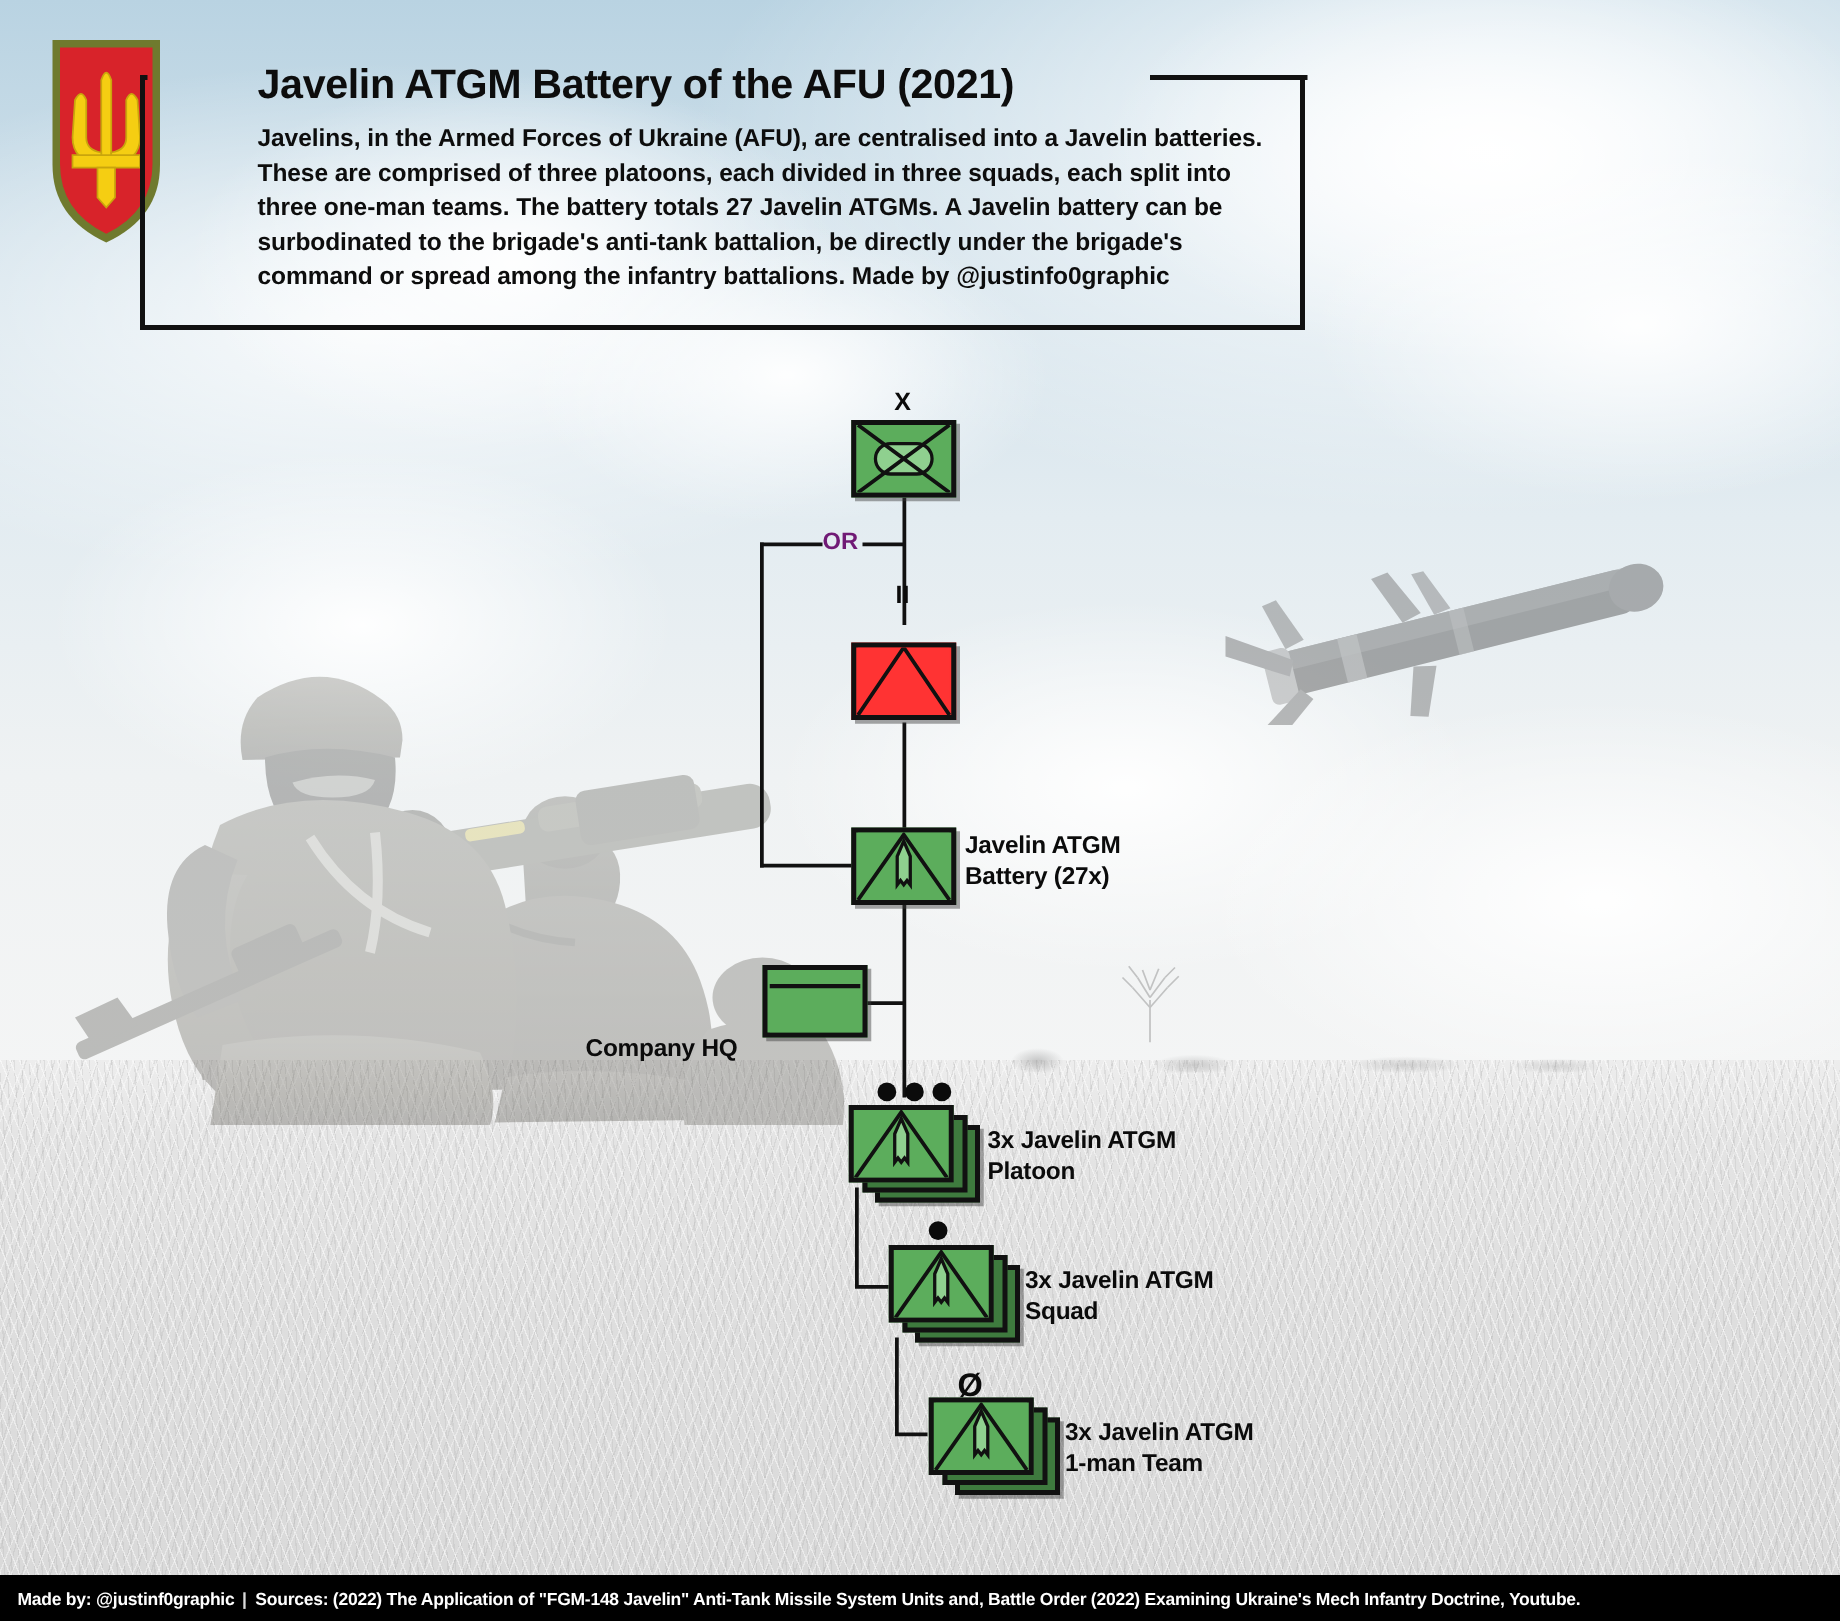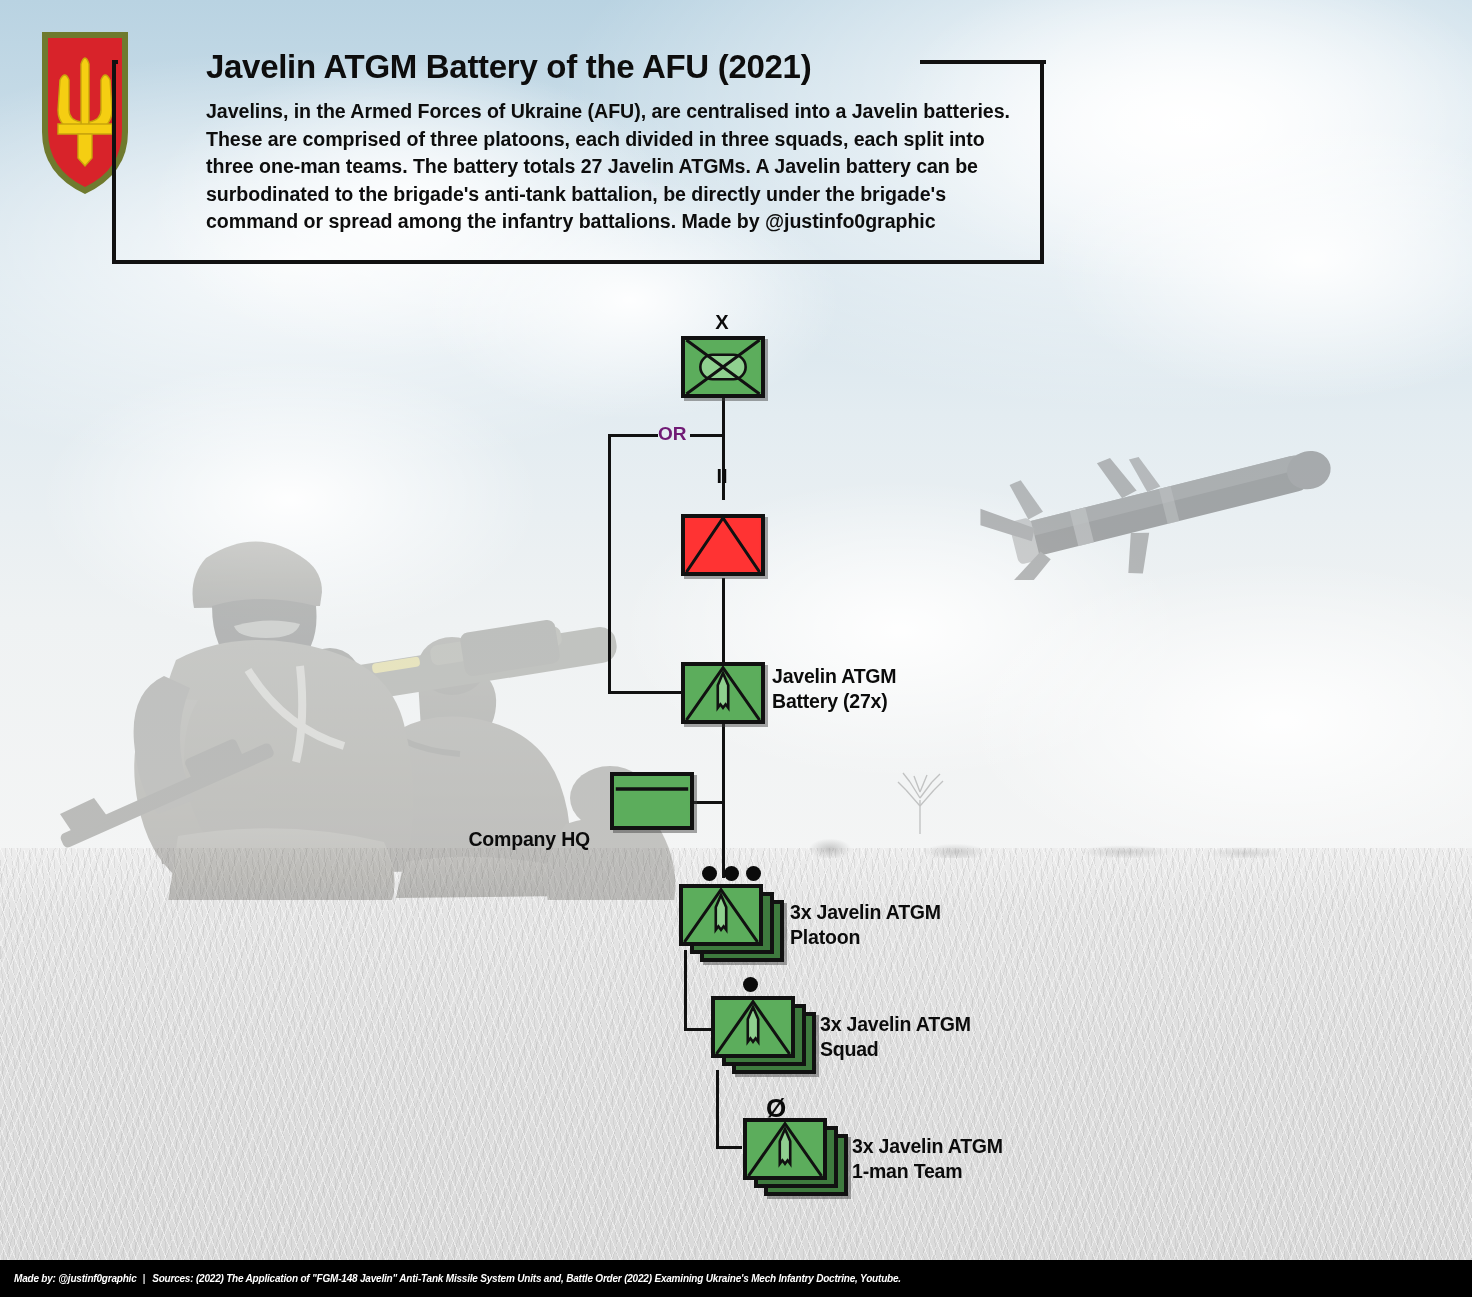--- a/index.html
+++ b/index.html
@@ -134,22 +134,22 @@
     line-height:1;
   }
 
   
   .footer {
     position:absolute; left:0; bottom:0; width:1472px; height:37px;
     background:#000; color:#fff;
     display:flex; align-items:center;
   }
   .footer-text {
-    font-size:10px; font-weight:700; letter-spacing:-0.2px;
-    padding-left:14px; white-space:nowrap;font-style:italic;
+    font-size:14px; font-weight:700; letter-spacing:-0.2px;
+    padding-left:14px; white-space:nowrap;
   }
   .footer-sep { opacity:.85; padding:0 7px; }
 </style>
 </head>
 <body>
 
 <div id="stage">
 
   <div class="bg-root">
     <div class="bg-sky"></div>

